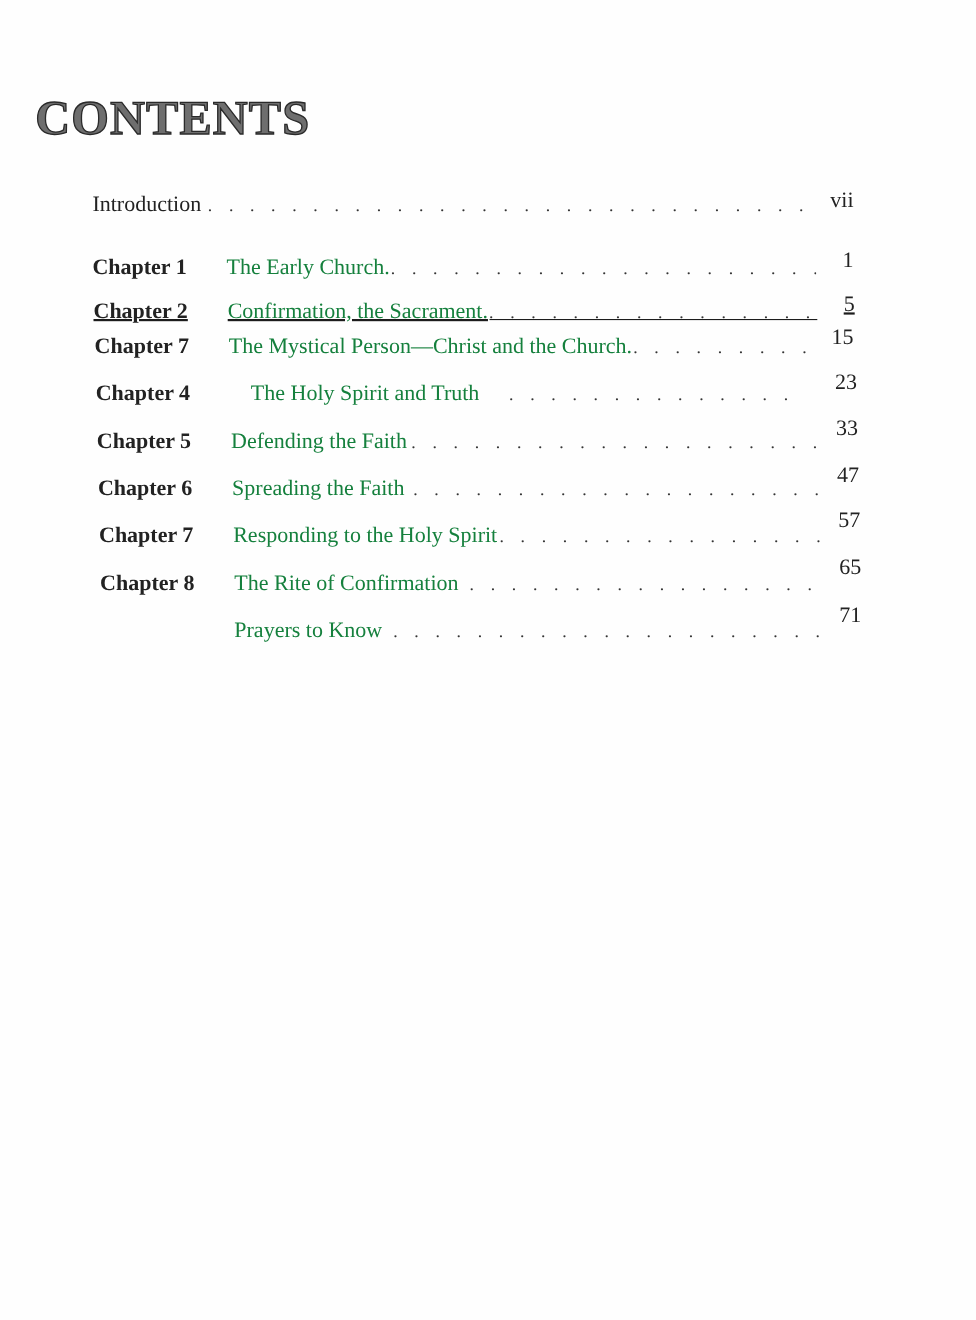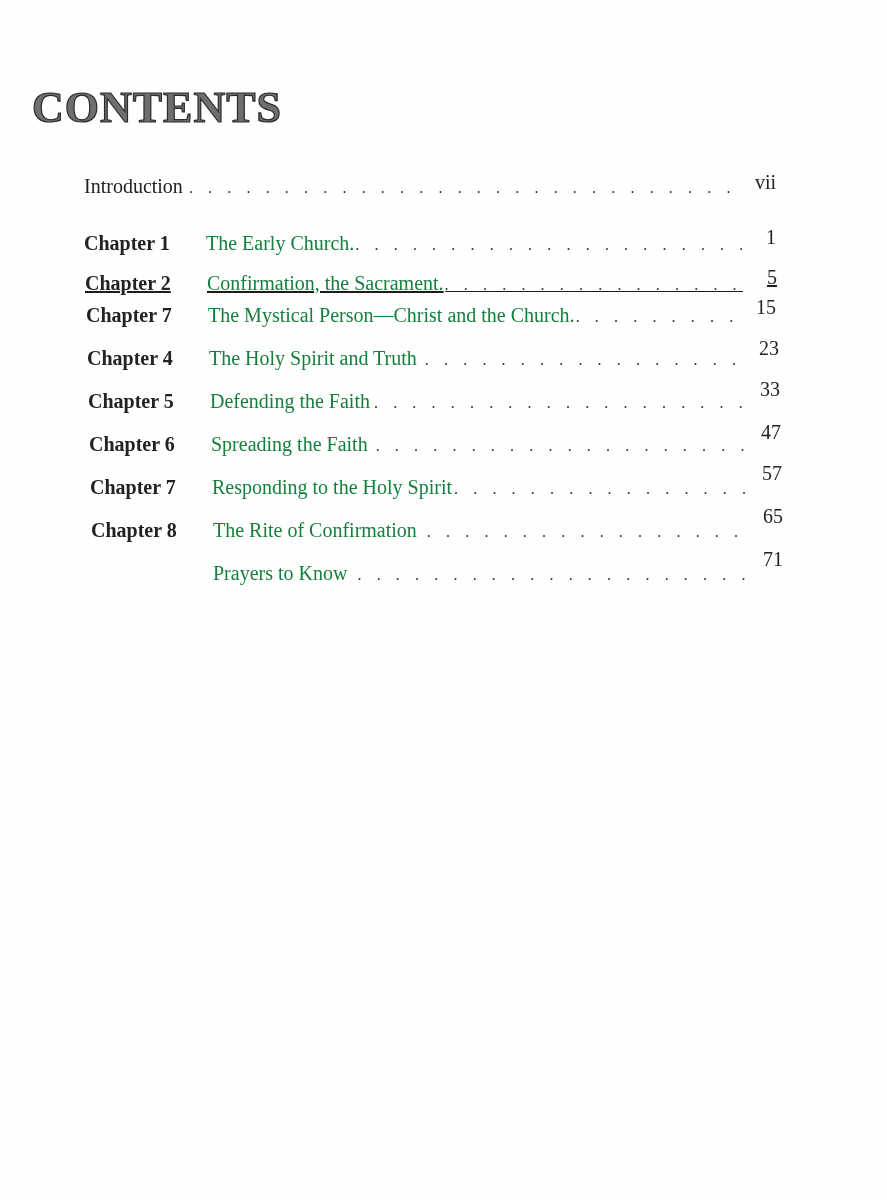--- a/index.html
+++ b/index.html
@@ -110,21 +110,21 @@
       <span class="page-num" style="top:-6px;">5</span>
     </div>
 
     <div class="row" style="left:86px; top:304px; width:692px;">
       <span class="chap-label">Chapter 7</span>
       <span class="entry-title">The Mystical Person—Christ and the Church.</span>
       <span class="leader" style="margin-left:1px;">. . . . . . . . . . . . . . . . . . . . . . . . . . . . . . . . . . . . . . . . . . . . . . . . . . . . . . . . . . . . . . . .</span>
       <span class="page-num" style="top:-8px;text-align:center;">15</span>
     </div>
 
-    <div class="row" style="left:87px; top:347px; width:692px;">
+    <div class="row" style="left:87px; top:347px; width:692px;gap:19px;">
       <span class="chap-label">Chapter 4</span>
       <span class="entry-title">The Holy Spirit and Truth</span>
       <span class="leader" style="margin-left:8px;">. . . . . . . . . . . . . . . . . . . . . . . . . . . . . . . . . . . . . . . . . . . . . . . . . . . . . . . . . . . . . . . .</span>
       <span class="page-num" style="top:-10px;">23</span>
     </div>
 
     <div class="row" style="left:88px; top:390px; width:692px;">
       <span class="chap-label">Chapter 5</span>
       <span class="entry-title">Defending the Faith</span>
       <span class="leader" style="margin-left:4px;">. . . . . . . . . . . . . . . . . . . . . . . . . . . . . . . . . . . . . . . . . . . . . . . . . . . . . . . . . . . . . . . .</span>

